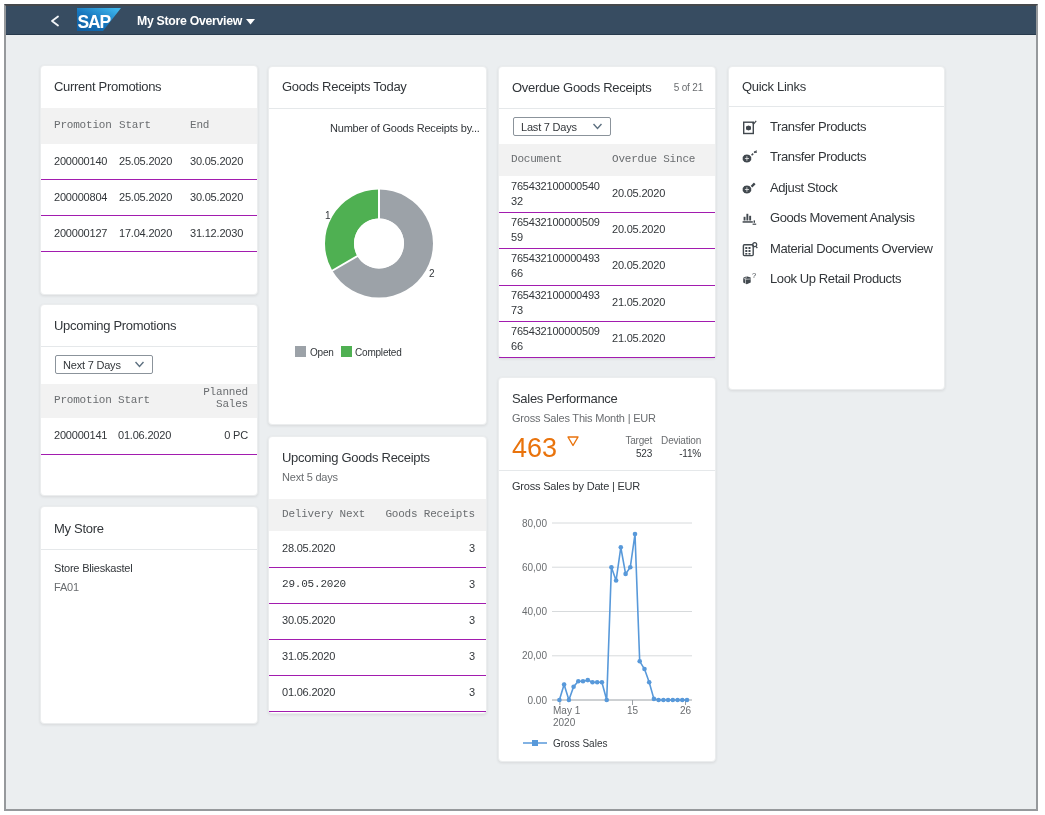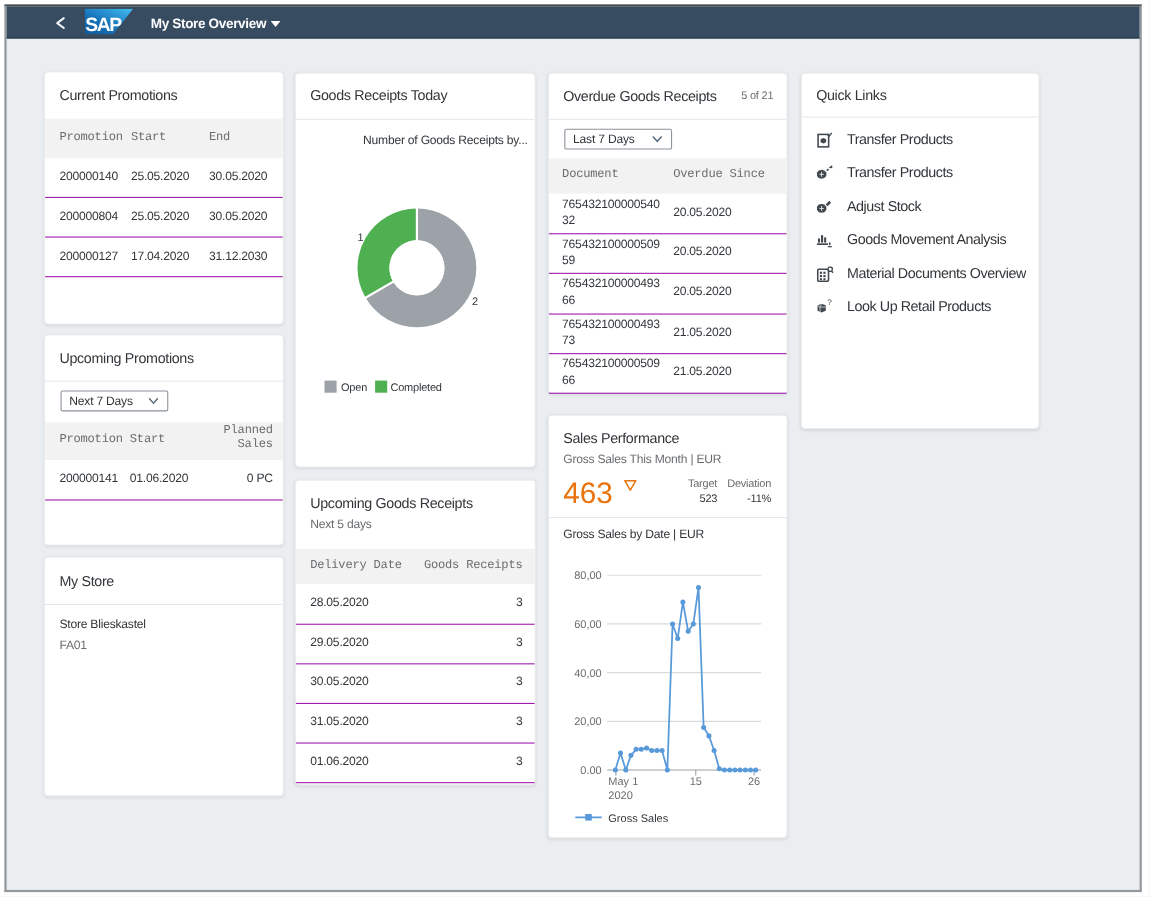--- a/index.html
+++ b/index.html
@@ -111,29 +111,29 @@
   </svg>
   <div style="position:absolute;left:26px;top:279px;width:11px;height:11px;background:#9ca2a8;"></div>
   <div class="cell" style="left:41px;top:280px;font-size:10px;">Open</div>
   <div style="position:absolute;left:71.5px;top:279px;width:11px;height:11px;background:#4fb052;"></div>
   <div class="cell" style="left:86px;top:280px;font-size:10px;">Completed</div>
  </div>
  <div class="card" id="c2b" style="left:262px;top:430px;width:219px;height:278px;">
   <div class="ctitle" style="top:13px;">Upcoming Goods Receipts</div>
   <div class="cell gray" style="left:13px;top:34px;">Next 5 days</div>
   <div class="thead" style="top:62px;height:32px;">
-   <div class="th" style="left:13px;top:9px;">Delivery Date</div>
+   <div class="th" style="left:13px;top:9px;">Delivery Next</div>
    <div class="th" style="right:11px;top:9px;">Goods Receipts</div>
   </div>
   <div class="row" style="top:94px;height:36px;">
    <div class="cell" style="left:13px;top:11px;">28.05.2020</div>
    <div class="cell" style="right:11px;top:11px;">3</div>
   </div>
   <div class="row" style="top:130px;height:36px;">
-   <div class="cell" style="left:13px;top:11px;">29.05.2020</div>
+   <div class="cell" style="left:13px;top:11px;font-family:Liberation Mono, monospace;">29.05.2020</div>
    <div class="cell" style="right:11px;top:11px;">3</div>
   </div>
   <div class="row" style="top:166px;height:36px;">
    <div class="cell" style="left:13px;top:11px;">30.05.2020</div>
    <div class="cell" style="right:11px;top:11px;">3</div>
   </div>
   <div class="row" style="top:202px;height:36px;">
    <div class="cell" style="left:13px;top:11px;">31.05.2020</div>
    <div class="cell" style="right:11px;top:11px;">3</div>
   </div>

